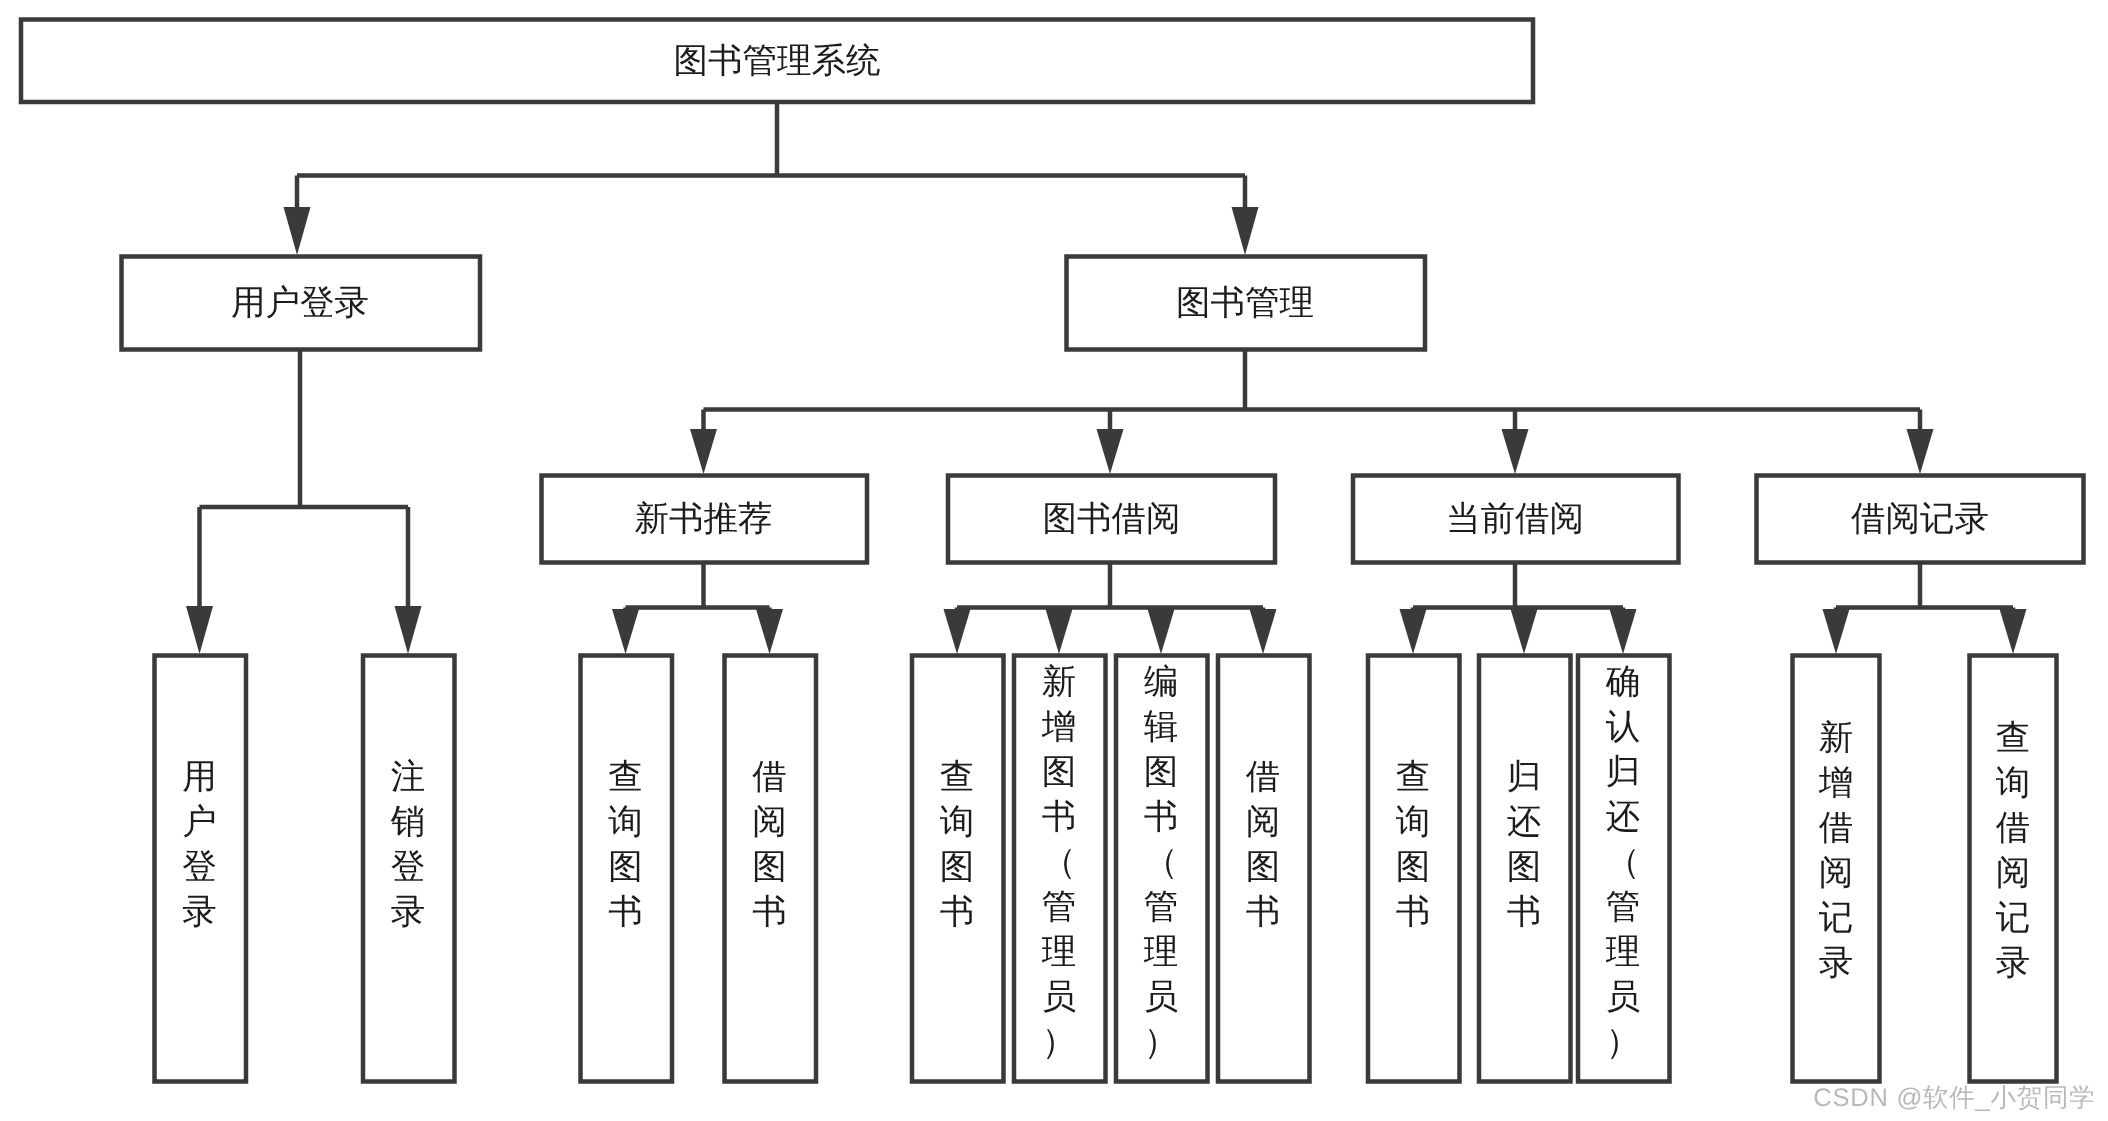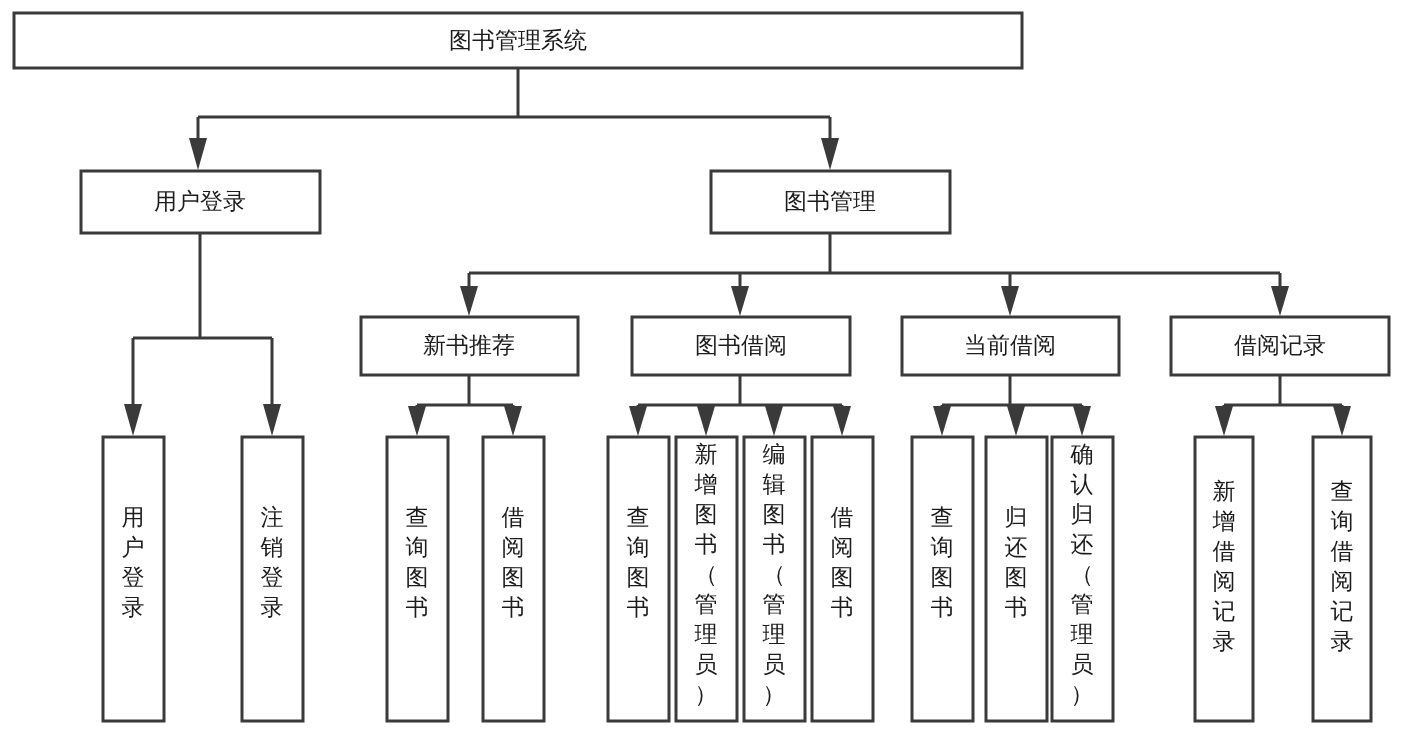--- a/index.html
+++ b/index.html
@@ -236,13 +236,14 @@
       <text class="node-label-v" x="1224" y="499"><tspan x="1224" dy="0">新</tspan><tspan x="1224" dy="30">增</tspan><tspan x="1224" dy="30">借</tspan><tspan x="1224" dy="30">阅</tspan><tspan x="1224" dy="30">记</tspan><tspan x="1224" dy="30">录</tspan></text>
     </g>
 
     <g>
       <rect class="node-box" x="1342" y="437" width="58" height="284" transform="translate(-29,0)"></rect>
       <text class="node-label-v" x="1342" y="499"><tspan x="1342" dy="0">查</tspan><tspan x="1342" dy="30">询</tspan><tspan x="1342" dy="30">借</tspan><tspan x="1342" dy="30">阅</tspan><tspan x="1342" dy="30">记</tspan><tspan x="1342" dy="30">录</tspan></text>
     </g>
 
   </svg>
 
+  <div class="watermark-text">CSDN @软件_小贺同学</div>
 </div>
 
 </body></html>

